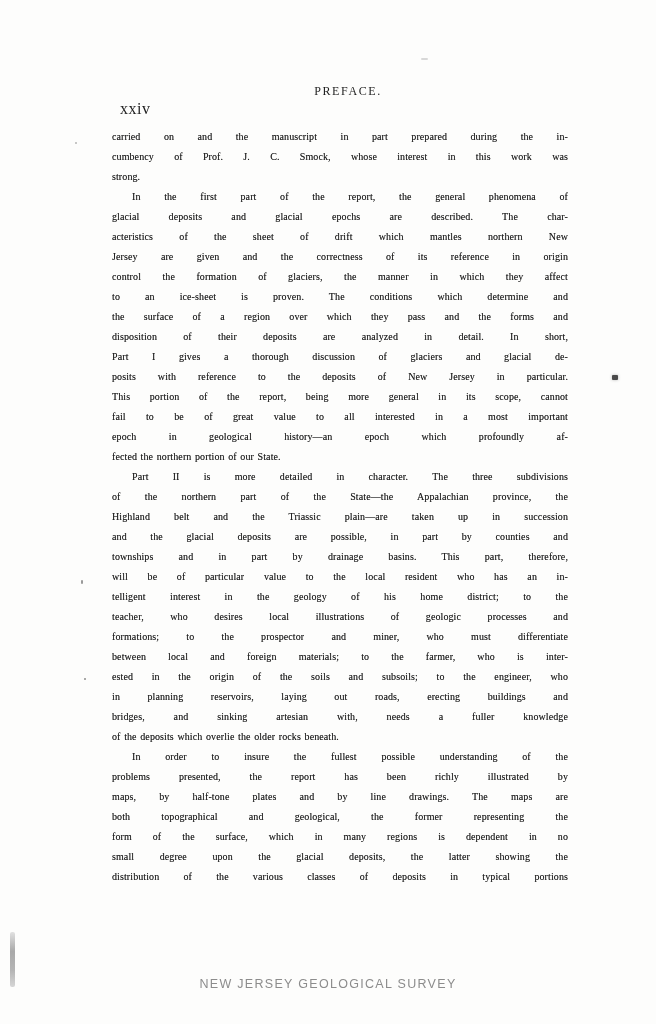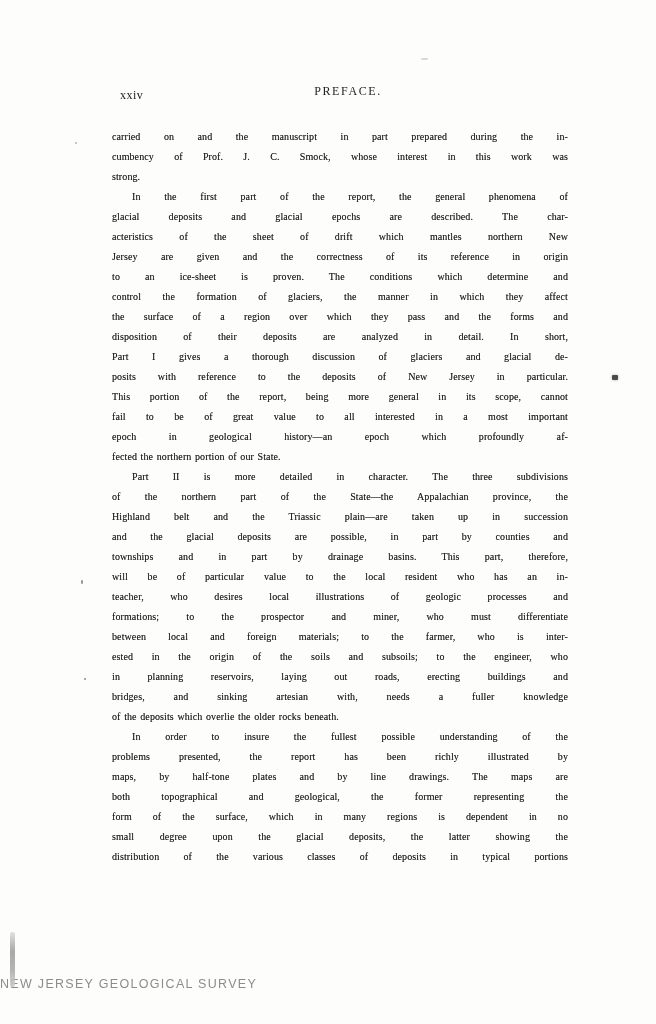--- a/index.html
+++ b/index.html
@@ -15,22 +15,22 @@
     overflow:hidden;
     font-family:"Liberation Serif","DejaVu Serif",serif;
     color:var(--ink);
   }
   
   .header{
     position:absolute;
     left:120px;top:84px;width:456px;height:22px;
   }
   .pagenum{
-    position:absolute;left:0;top:4px;
-    font-size:12px;letter-spacing:0.5px;
+    position:absolute;left:0;top:16px;
+    font-size:16px;letter-spacing:0.5px;
   }
   .title{
     position:absolute;left:0;right:0;top:0;
     text-align:center;
     font-size:12px;letter-spacing:1.6px;
   }
   
   .body{
     position:absolute;
     left:112px;top:127px;width:456px;
@@ -45,21 +45,21 @@
     text-align:justify;
     text-align-last:justify;
     white-space:normal;
   }
   .line.last{text-align-last:left;}
   .line.indent{text-indent:20px;}
   
   .footer{
     position:absolute;
     left:0;right:0;top:977px;
-    text-align:left;
+    text-align:center;
     font-family:"Liberation Sans","DejaVu Sans",sans-serif;
     font-size:12.5px;
     letter-spacing:1.3px;
     color:var(--footer-gray);
   }
   
   .artifact{position:absolute;pointer-events:none;}
   .dot-right{
     left:612px;top:375px;width:6px;height:5px;
     background:#4a4a4a;border-radius:1px;
@@ -89,38 +89,39 @@
     <div class="paragraph">
         <div class="line">carried on and the manuscript in part prepared during the in-</div>
         <div class="line">cumbency of Prof. J. C. Smock, whose interest in this work was</div>
         <div class="line last">strong.</div>
       </div>
     <div class="paragraph">
         <div class="line indent">In the first part of the report, the general phenomena of</div>
         <div class="line">glacial deposits and glacial epochs are described. The char-</div>
         <div class="line">acteristics of the sheet of drift which mantles northern New</div>
         <div class="line">Jersey are given and the correctness of its reference in origin</div>
+        <div class="line">control the formation of glaciers, the manner in which they affect</div>
         <div class="line">to an ice-sheet is proven. The conditions which determine and</div>
-        <div class="line">control the formation of glaciers, the manner in which they affect</div>
         <div class="line">the surface of a region over which they pass and the forms and</div>
         <div class="line">disposition of their deposits are analyzed in detail. In short,</div>
         <div class="line">Part I gives a thorough discussion of glaciers and glacial de-</div>
         <div class="line">posits with reference to the deposits of New Jersey in particular.</div>
         <div class="line">This portion of the report, being more general in its scope, cannot</div>
         <div class="line">fail to be of great value to all interested in a most important</div>
         <div class="line">epoch in geological history—an epoch which profoundly af-</div>
         <div class="line last">fected the northern portion of our State.</div>
       </div>
     <div class="paragraph">
         <div class="line indent">Part II is more detailed in character. The three subdivisions</div>
         <div class="line">of the northern part of the State—the Appalachian province, the</div>
         <div class="line">Highland belt and the Triassic plain—are taken up in succession</div>
         <div class="line">and the glacial deposits are possible, in part by counties and</div>
         <div class="line">townships and in part by drainage basins. This part, therefore,</div>
         <div class="line">will be of particular value to the local resident who has an in-</div>
+        <div class="line">telligent interest in the geology of his home district; to the</div>
         <div class="line">teacher, who desires local illustrations of geologic processes and</div>
         <div class="line">formations; to the prospector and miner, who must differentiate</div>
         <div class="line">between local and foreign materials; to the farmer, who is inter-</div>
         <div class="line">ested in the origin of the soils and subsoils; to the engineer, who</div>
         <div class="line">in planning reservoirs, laying out roads, erecting buildings and</div>
         <div class="line">bridges, and sinking artesian with, needs a fuller knowledge</div>
         <div class="line last">of the deposits which overlie the older rocks beneath.</div>
       </div>
     <div class="paragraph">
         <div class="line indent">In order to insure the fullest possible understanding of the</div>

